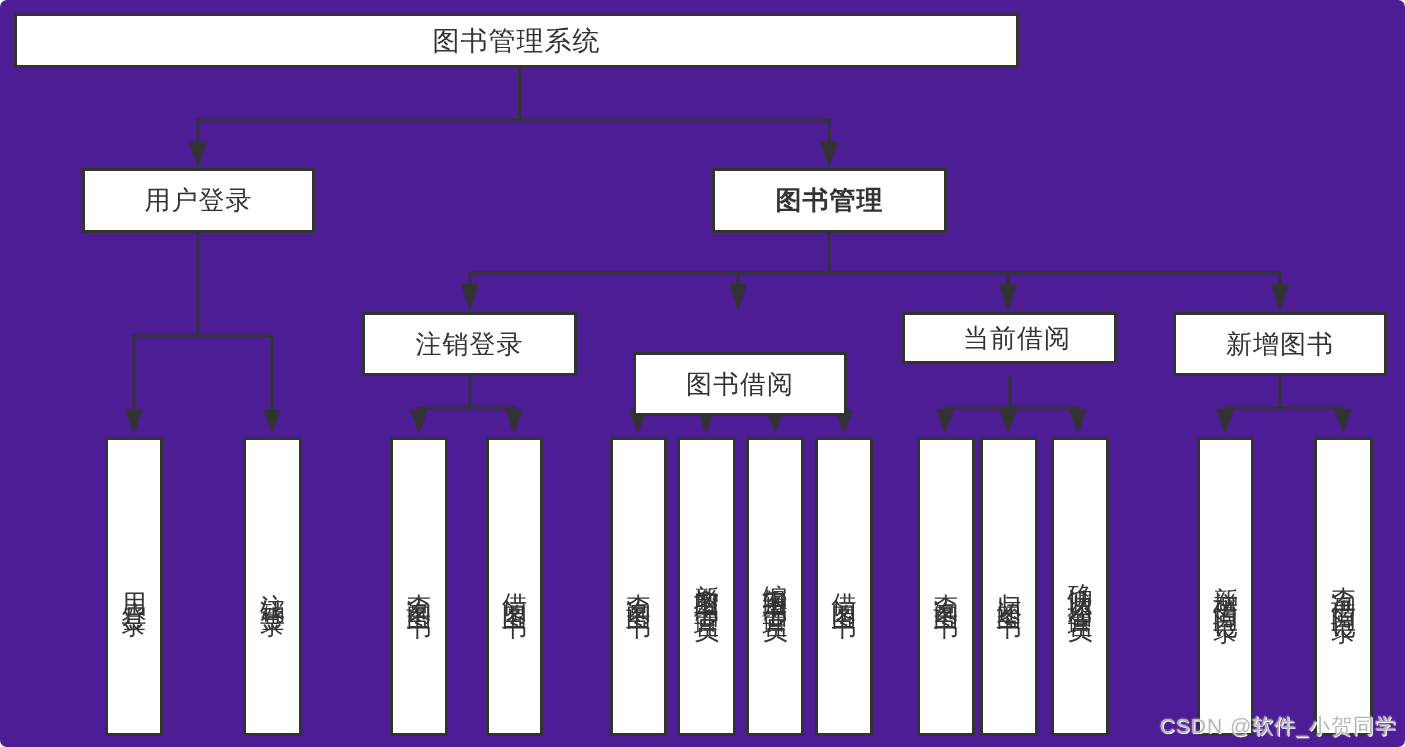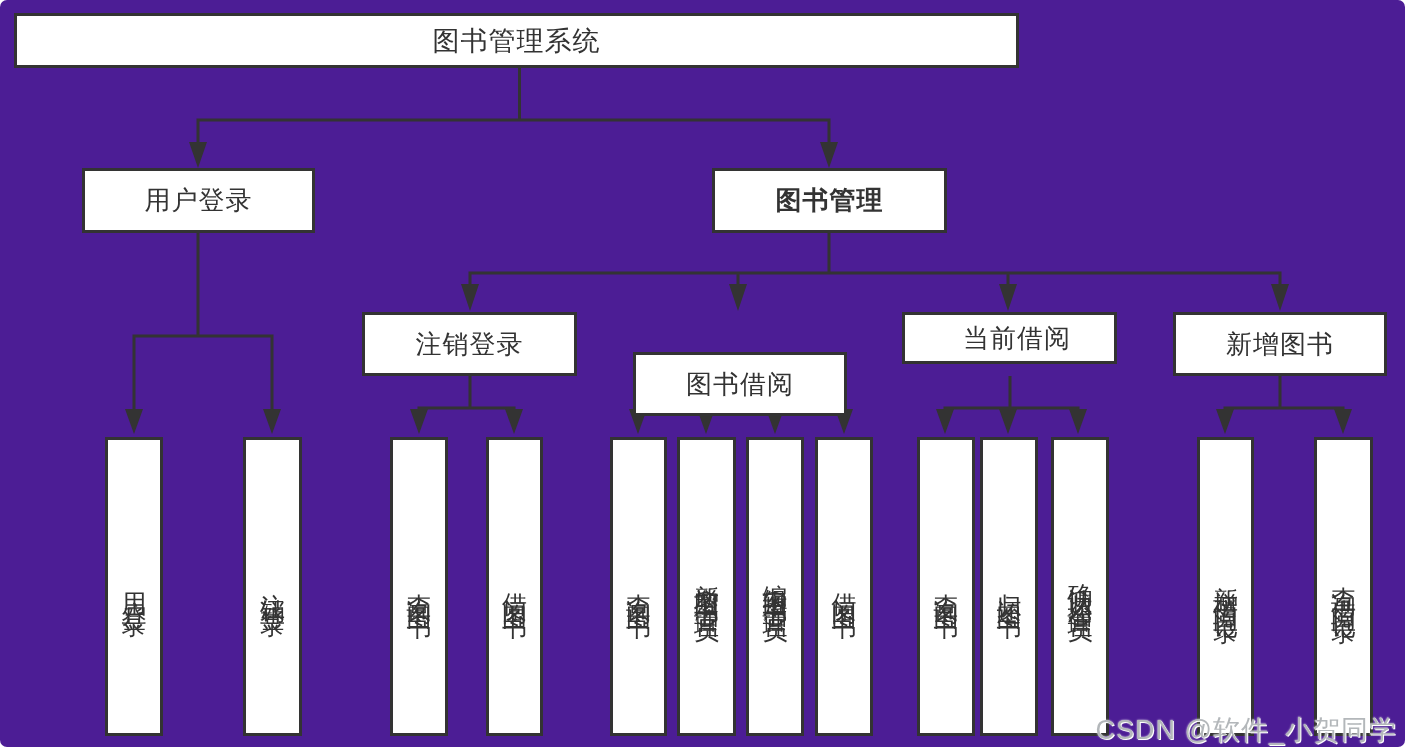--- a/index.html
+++ b/index.html
@@ -48,21 +48,21 @@
     line-height: 1;
     color: #333333;
   }
   .leaf.leaf-long .vtext {
     letter-spacing: 5px;
   }
   .watermark {
     position: absolute;
     top: 712px;
     right: 8px;
-    font-size: 27px;
+    font-size: 21px;
     letter-spacing: 1px;
     color: #b3b7ba;
     text-shadow: 0 0 2px #ffffff, 1px 1px 0 #ffffff;
     white-space: nowrap;
     z-index: 5;
   }
 </style>
 </head>
 <body>
 

